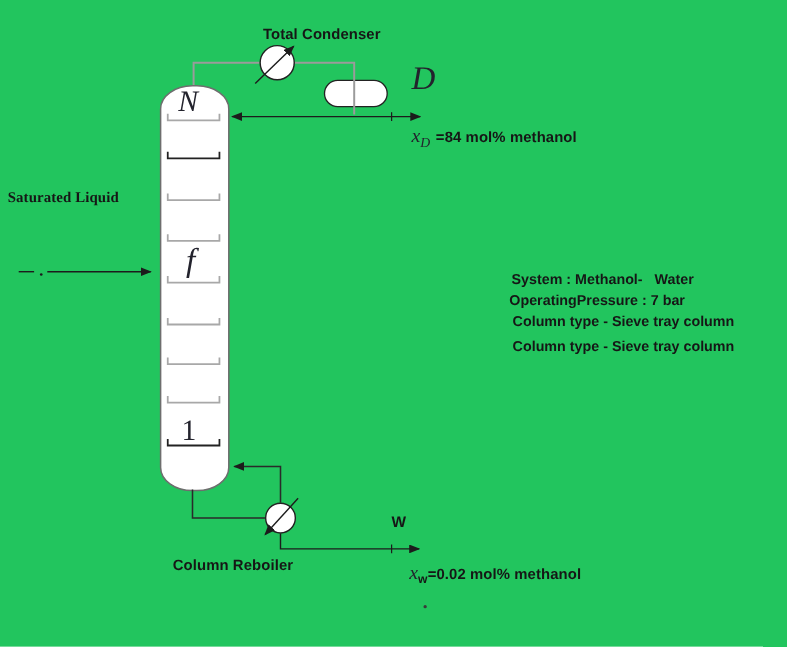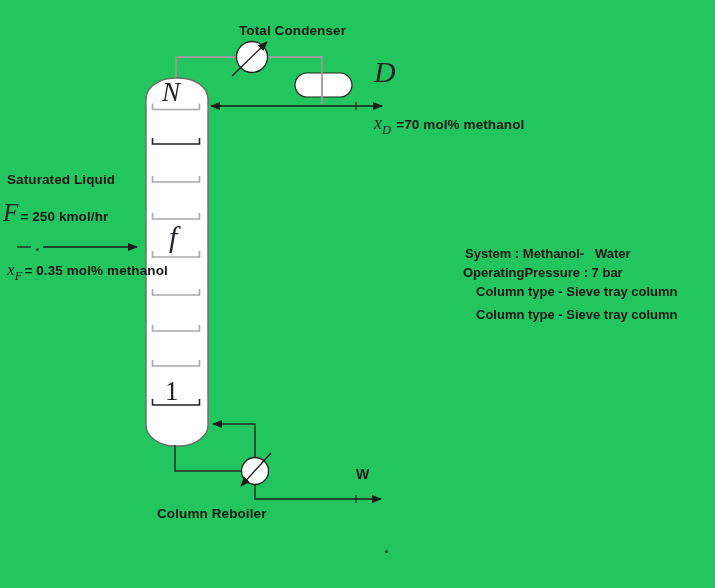--- a/index.html
+++ b/index.html
@@ -18,21 +18,21 @@
   }
   .math-big { font-size:27px; line-height:1; }
   .mx  { font-family:"Liberation Serif", serif; font-style:italic; font-weight:normal; color:#23232d; font-size:18px; }
   .msub-serif { font-family:"Liberation Serif", serif; font-style:italic; font-weight:normal; color:#23232d; font-size:12.5px; vertical-align:-5px; }
   .msub-sans  { font-size:11px; font-weight:bold; color:#161616; vertical-align:-4px; }
   .bt { font-weight:bold; font-size:13.5px; color:#161616; }
   .gap4 { margin-left:5px; }
   .gap2 { margin-left:2px; }
   .notes { position:absolute; left:463px; top:244px; }
   .note-line { font-weight:bold; font-size:13px; color:#161616; line-height:19px; white-space:nowrap; }
-  .note-indent { margin-left:13px; }
+  .note-indent { margin-left:3px; }
   .note-last { margin-top:4px; }
   .stray-dot { position:absolute; background:#3a3a3a; border-radius:50%; }
 </style>
 </head>
 <body>
 
 <div class="canvas">
 
   <svg width="715" height="588" viewBox="0 0 715 588">
     <defs>
@@ -78,44 +78,41 @@
 
     <polyline points="255,485 255,499 381,499" fill="none" stroke="#1c1c1c" stroke-width="1.3" marker-end="url(#arr)"></polyline>
     <line x1="356" y1="495" x2="356" y2="503" stroke="#1c1c1c" stroke-width="1.1"></line>
   </svg>
 
   <div class="lbl" style="left:239px; top:23px;">Total Condenser</div>
 
   <div class="lbl math math-big" style="left:374px; top:57px; font-size:30px;">D</div>
 
   <div class="lbl" style="left:374px; top:113px;">
-    <span class="mx">x</span><sub class="msub-serif">D</sub><span class="bt gap4">=70 mol% methanol</span>
+    <span class="mx">x</span><sub class="msub-serif">D</sub><span class="bt gap4">=84 mol% methanol</span>
   </div>
 
-  <div class="lbl" style="left:7px; top:172px;">Saturated Liquid</div>
+  <div class="lbl" style="left:7px; top:172px;font-family:Liberation Serif, serif;">Saturated Liquid</div>
 
-  <div class="lbl" style="left:3px; top:199px;">
-    <span class="math" style="font-size:25px;">F</span><span class="bt gap2">= 250 kmol/hr</span>
-  </div>
 
-  <div class="lbl" style="left:7px; top:260px;">
-    <span class="mx" style="font-size:17px;">x</span><sub class="msub-serif">F</sub><span class="bt gap2">= 0.35 mol% methanol</span>
-  </div>
 
   <div class="lbl math math-big" style="left:162px; top:79px;">N</div>
   <div class="lbl math" style="left:169px; top:220px; font-size:30px;">f</div>
   <div class="lbl" style="left:165px; top:376px; font-family:'Liberation Serif', serif; font-weight:normal; font-size:27px; color:#23232d;">1</div>
 
   <div class="notes">
     <div class="note-line" style="margin-left:2px;">System : Methanol-&nbsp;&nbsp; Water</div>
     <div class="note-line">OperatingPressure : 7 bar</div>
     <div class="note-line note-indent">Column type - Sieve tray column</div>
     <div class="note-line note-indent note-last">Column type - Sieve tray column</div>
   </div>
 
   <div class="lbl" style="left:157px; top:506px;">Column Reboiler</div>
 
   <div class="lbl" style="left:356px; top:466px; font-size:14px;">W</div>
 
+  <div class="lbl" style="left:372px; top:510px;">
+    <span class="mx">x</span><sub class="msub-sans">w</sub><span class="bt">=0.02 mol% methanol</span>
+  </div>
 
   <div class="stray-dot" style="left:385px; top:550px; width:3px; height:3px;"></div>
 
 </div>
 
 </body></html>

